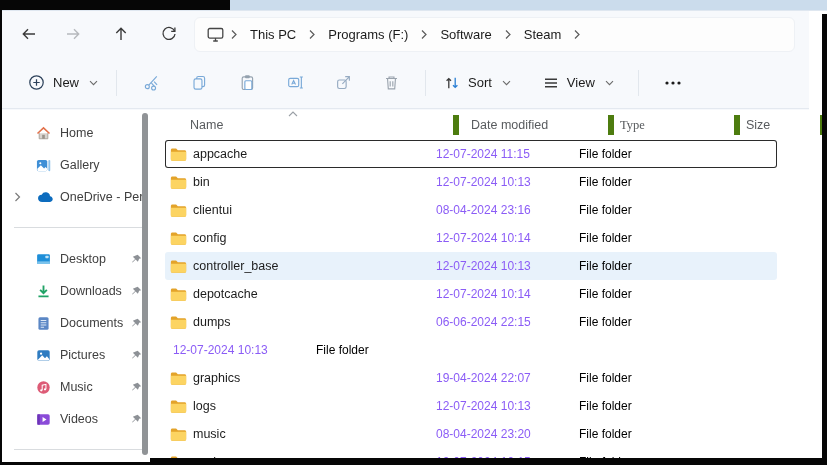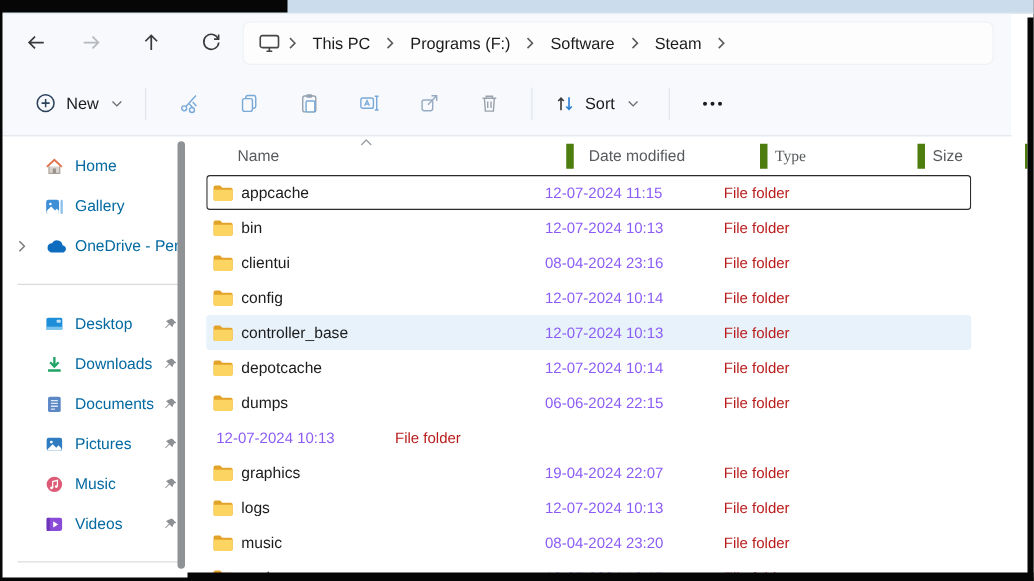--- a/index.html
+++ b/index.html
@@ -23,41 +23,41 @@
   .toolbar{display:flex;align-items:center;height:51px;padding:0 8px 0 18px;border-bottom:1px solid #e4e9f0;}
   .tb-btn{display:flex;align-items:center;gap:8px;padding:6px 8px;border-radius:5px;font-size:13px;color:#1b1b1b;}
   .tb-icon{width:34px;height:32px;display:flex;align-items:center;justify-content:center;border-radius:5px;flex:0 0 auto;margin:0 7px;}
   .tb-sep{width:1px;height:26px;background:#e2e7ed;margin:0 10px;flex:0 0 auto;}
   .chev{margin-left:2px;display:inline-flex;}
   
   .main{position:absolute;top:110px;left:2px;right:5px;bottom:0;display:flex;background:#fff;}
   .sidebar{position:relative;width:158px;flex:0 0 auto;background:#fff;}
   .side-list{padding-top:8px;}
   .side-item{position:relative;height:30px;margin:0 6px 2px 6px;display:flex;align-items:center;
-             padding-left:28px;border-radius:5px;font-size:12.5px;color:#0369a1;white-space:nowrap;overflow:hidden;}
+             padding-left:28px;border-radius:5px;font-size:12.5px;color:#404040;white-space:nowrap;overflow:hidden;}
   .side-item .s-icon{position:absolute;left:28px;display:flex;}
   .side-item .s-label{margin-left:24px;overflow:hidden;text-overflow:clip;max-width:86px;}
   .side-item .s-expander{position:absolute;left:6px;display:flex;}
   .side-item .s-pin{position:absolute;right:12px;display:flex;}
   .side-divider{height:1px;background:#d9dcdf;margin:15px 12px 16px 12px;}
   .side-scrollbar{position:absolute;top:3px;bottom:10px;left:140px;width:6px;background:#909396;border-radius:3px;}
   .content{flex:1;position:relative;overflow:hidden;}
   .hdr{position:relative;display:flex;height:30px;align-items:center;font-size:12.5px;color:#585b5e;}
   .hdr-cell{position:relative;height:20px;line-height:20px;border-right:6px solid #4d7c0f;flex:0 0 auto;}
   .hdr-sort{position:absolute;left:128px;top:1px;}
   .c-name{width:263px;padding-left:30px;}
   .c-date{width:137px;padding-left:12px;}
   .c-type{width:114px;padding-left:6px;font-family:Liberation Serif, serif;}
   .c-size{width:74px;padding-left:6px;}
   .rows{position:absolute;top:30px;left:0;right:0;}
   .row{display:flex;align-items:center;height:28px;margin:0 45px 0 5px;border-radius:3px;font-size:12.5px;}
   .row .cell{flex:0 0 auto;white-space:nowrap;overflow:hidden;}
   .row .cell.name{width:258px;display:flex;align-items:center;gap:6px;padding-left:5px;color:#1c1c1c;}
   .row .cell.date{width:141px;padding-left:8px;color:#8b5cf6;font-size:12px;}
-  .row .cell.type{width:114px;padding-left:2px;color:#b91c1c;font-size:12px;}
+  .row .cell.type{width:114px;padding-left:2px;color:#000000;font-size:12px;}
   .row .cell.size{width:70px;color:#616467;font-size:12px;}
   .row.state-focused{box-shadow:inset 0 0 0 1px #2b2b2b;}
   .row.state-hover{background:#e8f2fb;}
   .f-icon{flex:0 0 auto;display:flex;}
   svg{display:block;}
 </style>
 </head>
 <body>
 
 <div class="screen">
@@ -187,20 +187,31 @@
             <path d="M4.8 13.2V3.6M2.6 5.8l2.2-2.2L7 5.8" fill="none" stroke="#3a3a3a" stroke-width="1.3"></path>
             <path d="M11.2 2.8v9.6M9 10.2l2.2 2.2 2.2-2.2" fill="none" stroke="#2a7fd4" stroke-width="1.3"></path>
           </svg>
         <span>Sort</span>
         <span class="chev">
           <svg width="9" height="6" viewBox="0 0 9 6">
               <path d="M1 1.2 4.5 4.7 8 1.2" fill="none" stroke="#6b6b6b" stroke-width="1.1"></path>
             </svg>
         </span>
       </div>
+      <div class="tb-btn" style="margin-left:16px">
+        <svg width="16" height="16" viewBox="0 0 16 16">
+            <path d="M2 4.2h12M2 8h12M2 11.8h12" fill="none" stroke="#3a3a3a" stroke-width="1.4"></path>
+          </svg>
+        <span>View</span>
+        <span class="chev">
+          <svg width="9" height="6" viewBox="0 0 9 6">
+              <path d="M1 1.2 4.5 4.7 8 1.2" fill="none" stroke="#6b6b6b" stroke-width="1.1"></path>
+            </svg>
+        </span>
+      </div>
       <div class="tb-sep" style="margin-left:16px"></div>
       <div class="tb-icon">
         <svg width="16" height="4" viewBox="0 0 16 4">
             <circle cx="2" cy="2" r="1.6" fill="#1b1b1b"></circle>
             <circle cx="8" cy="2" r="1.6" fill="#1b1b1b"></circle>
             <circle cx="14" cy="2" r="1.6" fill="#1b1b1b"></circle>
           </svg>
       </div>
     </div>
   </div>

